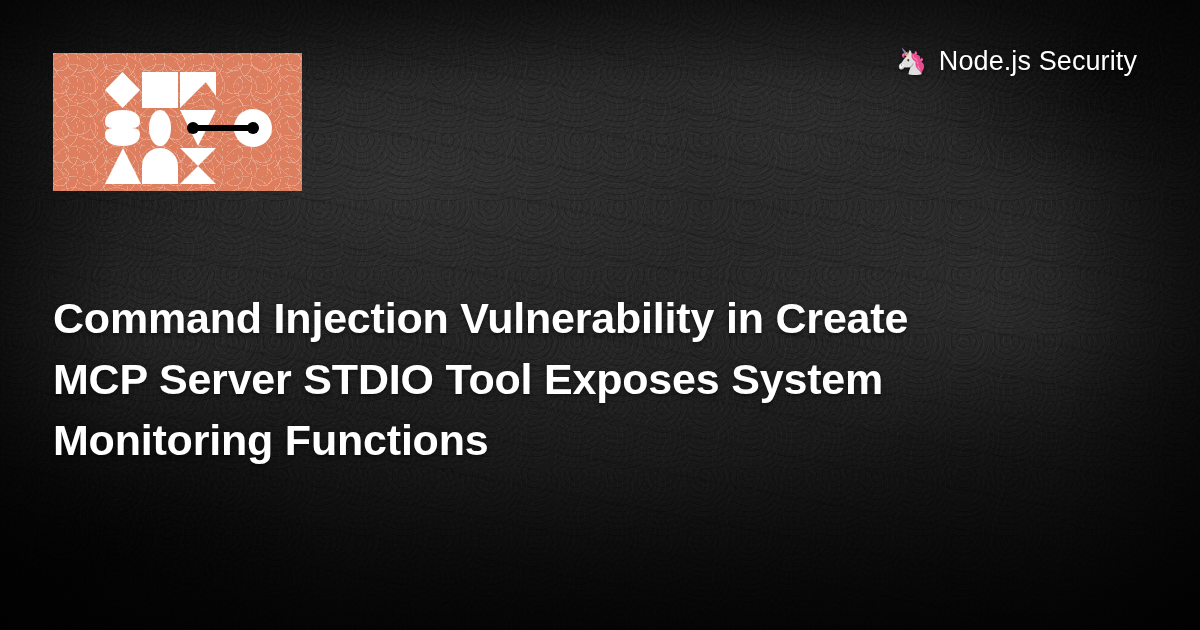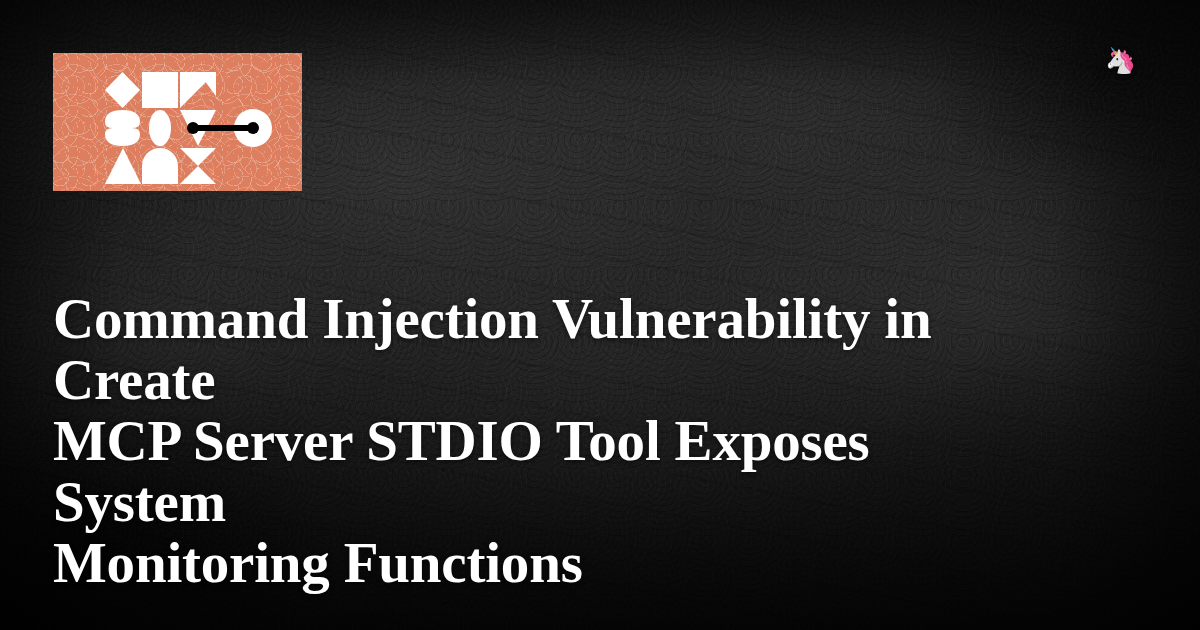--- a/index.html
+++ b/index.html
@@ -110,22 +110,22 @@
     background-size:29px 23px, 37px 31px, 43px 41px;
   }
   .logo-art { position:absolute; inset:0; }
 
   
   .headline {
     position:absolute;
     left:53px;
     top:288px;
     width:1000px;
-    font-family:Liberation Serif, serif;
-    font-size:57px;
+    font-family:Liberation Sans, sans-serif;
+    font-size:43px;
     font-weight:700;
     line-height:61px;
     color:#ffffff;
     letter-spacing:-.2px;
     text-shadow:0 2px 5px rgba(0,0,0,.55);
     white-space:pre-line;
   }
 </style>
 </head>
 <body>
@@ -135,20 +135,21 @@
   <div class="bg-base"></div>
   <div class="bg-mottle"></div>
   <div class="bg-grain"></div>
   <div class="bg-streaks"></div>
   <div class="bg-vignette"></div>
 
   <div class="content">
 
     <div class="brand">
       <span class="brand-emoji">🦄</span>
+      <span class="brand-text">Node.js Security</span>
     </div>
 
     <div class="logo">
       <div class="logo-speckle"></div>
 
       <svg class="logo-art" viewBox="0 0 249 138" preserveAspectRatio="none" aria-hidden="true">
         <g fill="#ffffff">
 
           <polygon points="69.5,19 87,37 69.5,55 52,37"></polygon>
 

